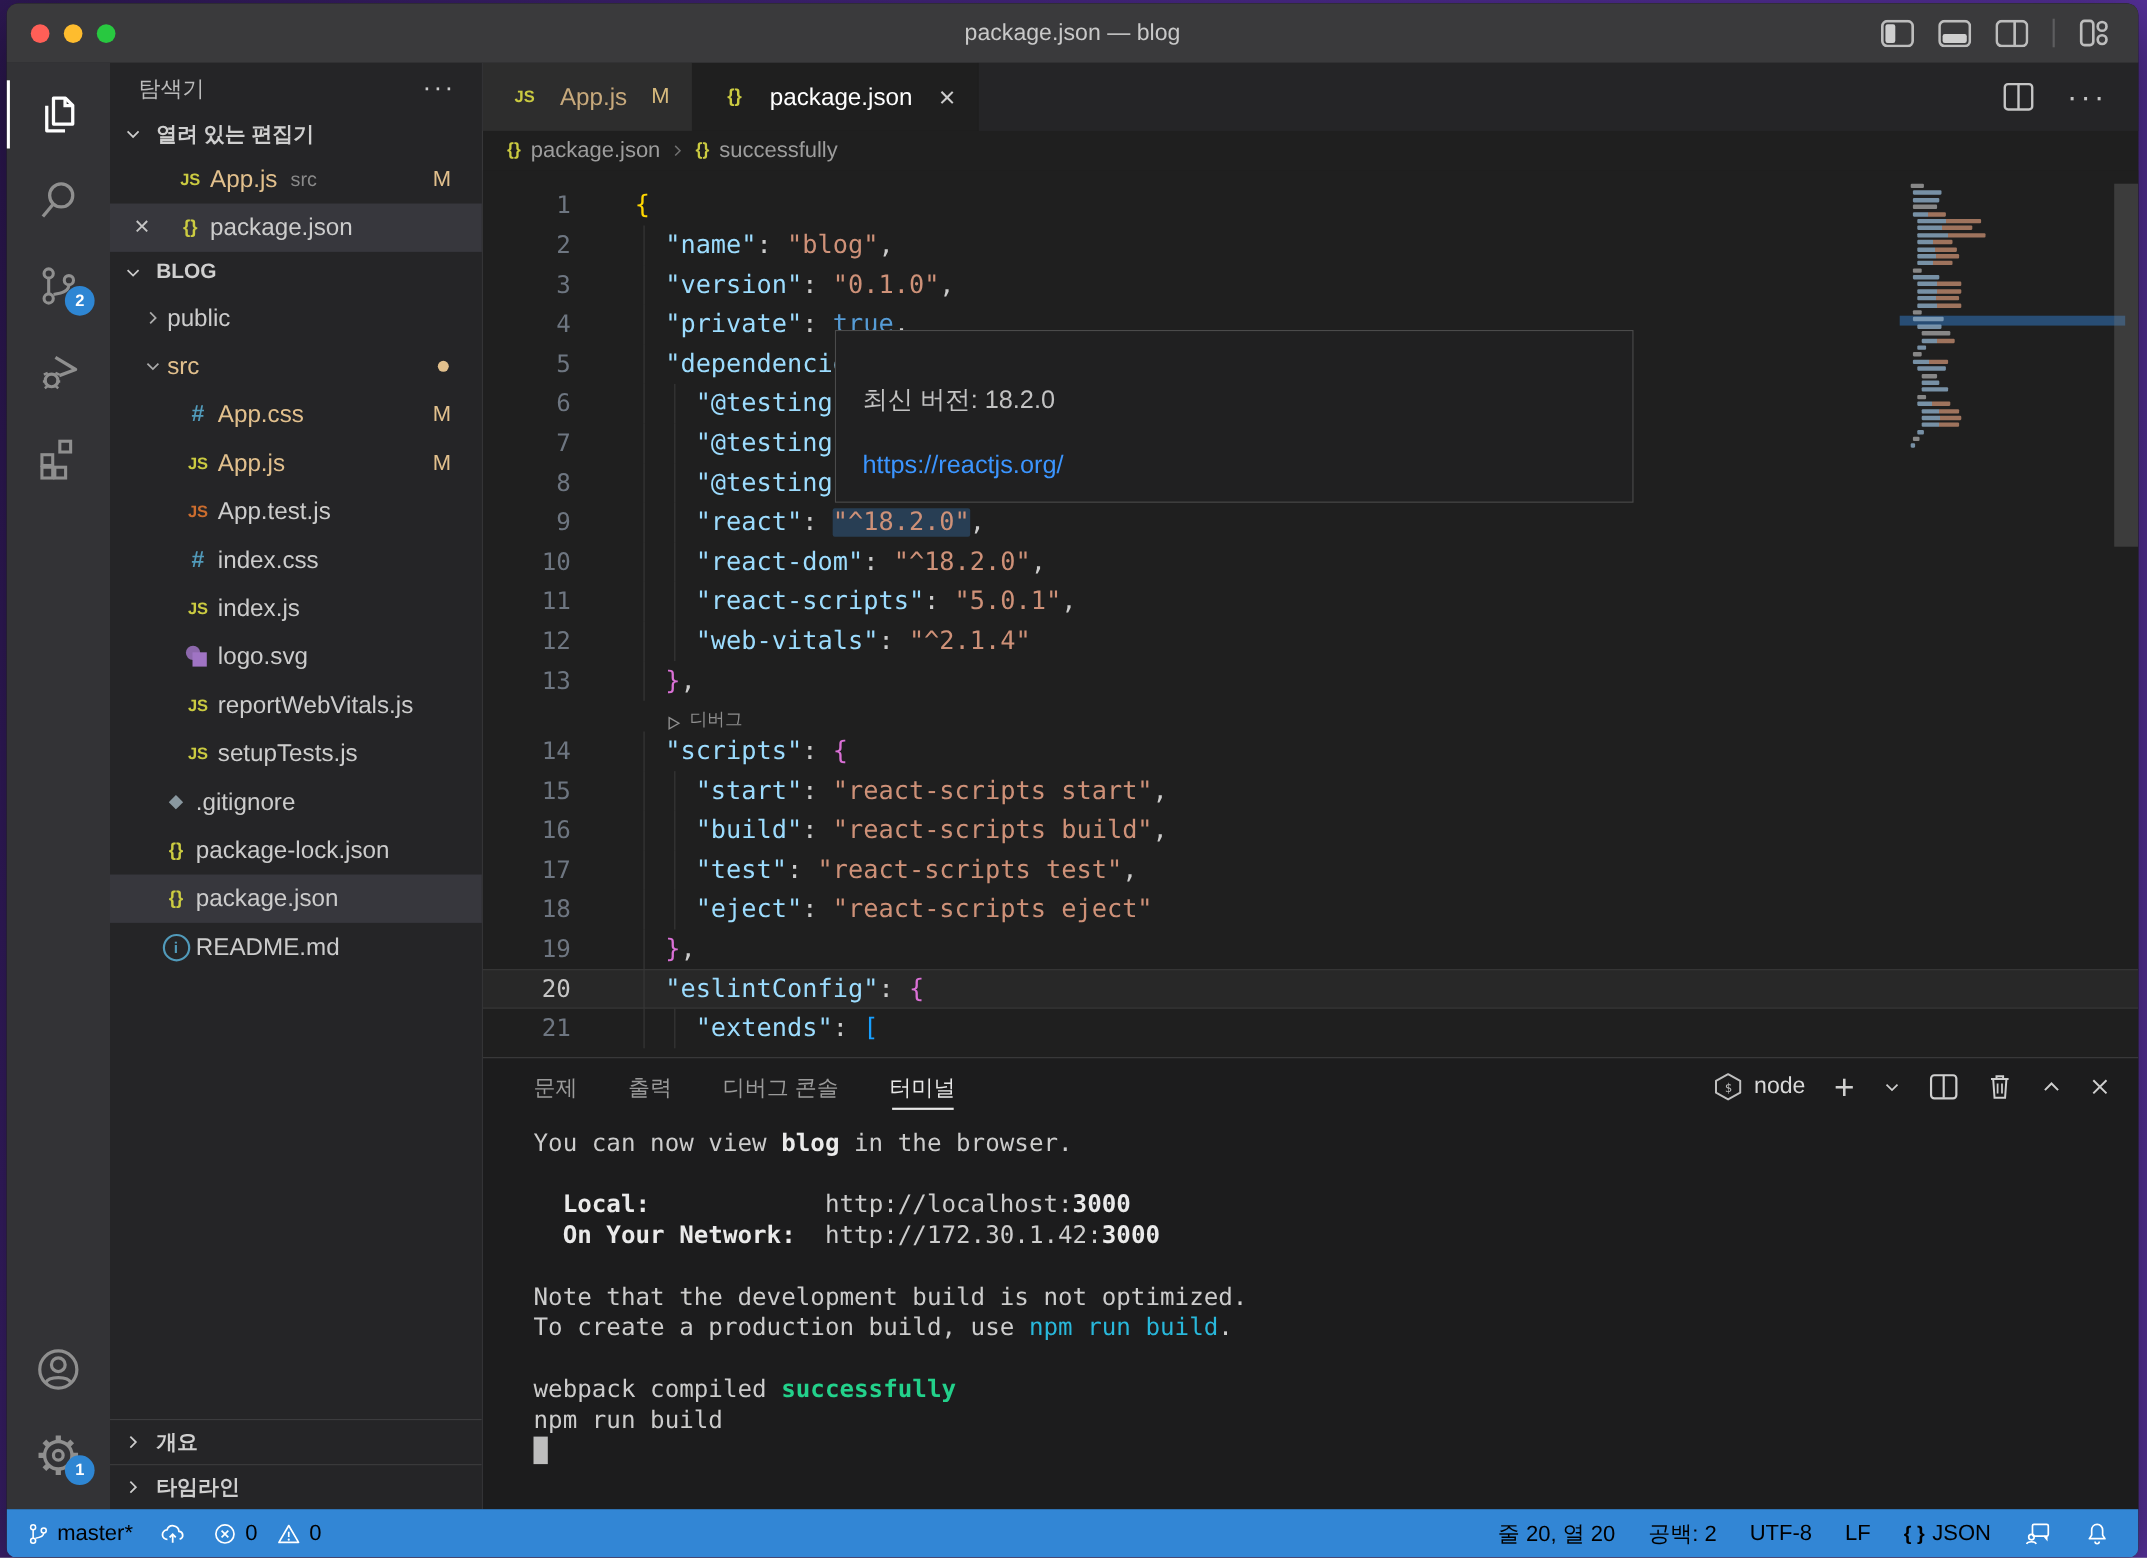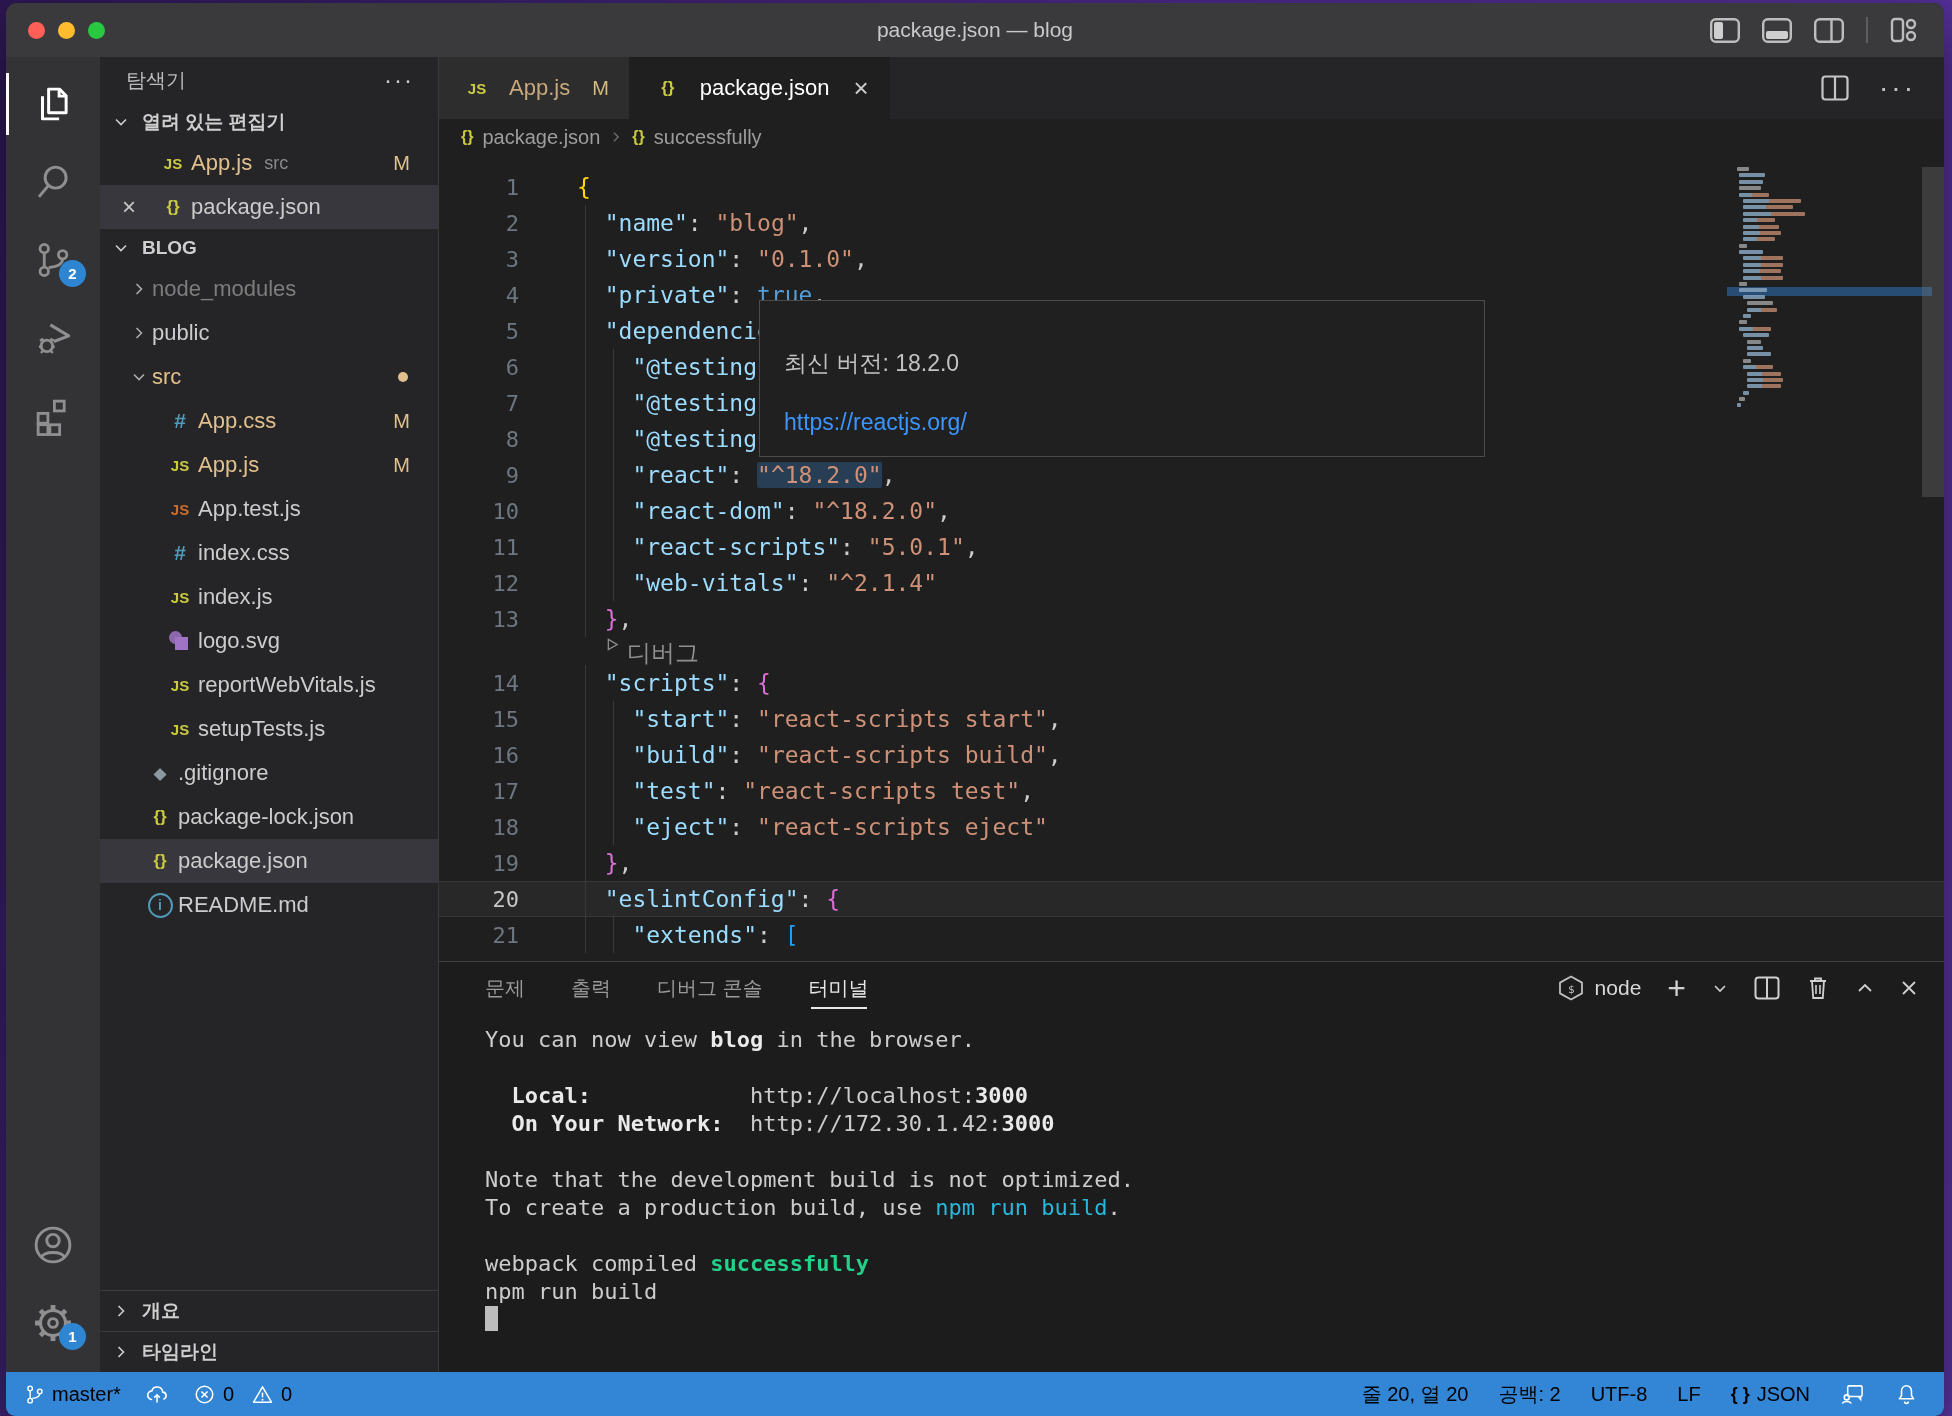--- a/index.html
+++ b/index.html
@@ -76,21 +76,21 @@
   .code{position:absolute;left:0;top:0;right:0;padding-top:14px;font-family:"DejaVu Sans Mono",monospace;font-size:23px}
   .line{height:36px;display:flex;align-items:center;position:relative}
   .line.cur{background:rgba(255,255,255,.045);box-shadow:inset 0 1px 0 rgba(255,255,255,.07),inset 0 -1px 0 rgba(255,255,255,.07)}
   .line.cur .ln{color:#c6c6c6}
   .ln{width:80px;text-align:right;color:#6e7681;flex:none;font-size:22px}
   .lc{margin-left:58px;white-space:pre;position:relative;z-index:1}
   .guide{position:absolute;top:0;bottom:0;width:1px;background:#393939}
   .tok-k{color:#9cdcfe}.tok-s{color:#ce9178}.tok-b{color:#569cd6}.tok-p{color:#cccccc}
   .tok-y{color:#ffd700}.tok-m{color:#da70d6}.tok-u{color:#179fff}
   .tok-hl{background:rgba(56,110,165,.40);border-radius:2px}
-  .lens{height:28px;display:flex;align-items:flex-start;padding-left:167px;color:#8e8e8e;font-size:24px;gap:8px}
+  .lens{height:28px;display:flex;align-items:flex-end;padding-left:167px;color:#8e8e8e;font-size:16px;gap:8px}
   
   .tooltip{position:absolute;left:320px;top:145px;width:676px;background:#202021;border:1px solid #4b4b4b;
            z-index:6;padding:18px 24px 20px;font-size:23px;color:#c2c2c2}
   .tt-p{margin:2px 0 0}
   .tt-v{margin:29px 0 0}
   .tt-link{color:#3b95ff;text-decoration:none;display:inline-block;margin:30px 0 0}
   
   .minimap{position:absolute;top:12px;right:26px;width:183px;z-index:0}
   .mm-row{height:4px;margin-bottom:2.4px;border-radius:1px;opacity:.85}
   .mm-hlbar{position:absolute;left:-8px;right:-14px;height:9px;background:rgba(47,115,185,.55)}
@@ -260,28 +260,20 @@
         </div>
       <div class="sec-h">
         <span class="chev">
             <svg width="16" height="16" viewBox="0 0 16 16">
               <polyline points="3,5.5 8,10.5 13,5.5" fill="none" stroke="#cccccc" stroke-width="1.6"></polyline>
             </svg>
           </span>
         <span>BLOG</span>
       </div>
       <div>
-          <div class="row" style="padding-left: 26px;">
-            <span class="chev">
-              <svg width="16" height="16" viewBox="0 0 16 16">
-                <polyline points="5.5,3 10.5,8 5.5,13" fill="none" stroke="#aaaaaa" stroke-width="1.6"></polyline>
-              </svg>
-            </span>
-            <span class="fname dim">node_modules</span>
-          </div>
           <div class="row" style="padding-left: 26px;">
             <span class="chev">
               <svg width="16" height="16" viewBox="0 0 16 16">
                 <polyline points="5.5,3 10.5,8 5.5,13" fill="none" stroke="#aaaaaa" stroke-width="1.6"></polyline>
               </svg>
             </span>
             <span class="fname">public</span>
           </div>
           <div class="row" style="padding-left: 26px;">
             <span class="chev">

